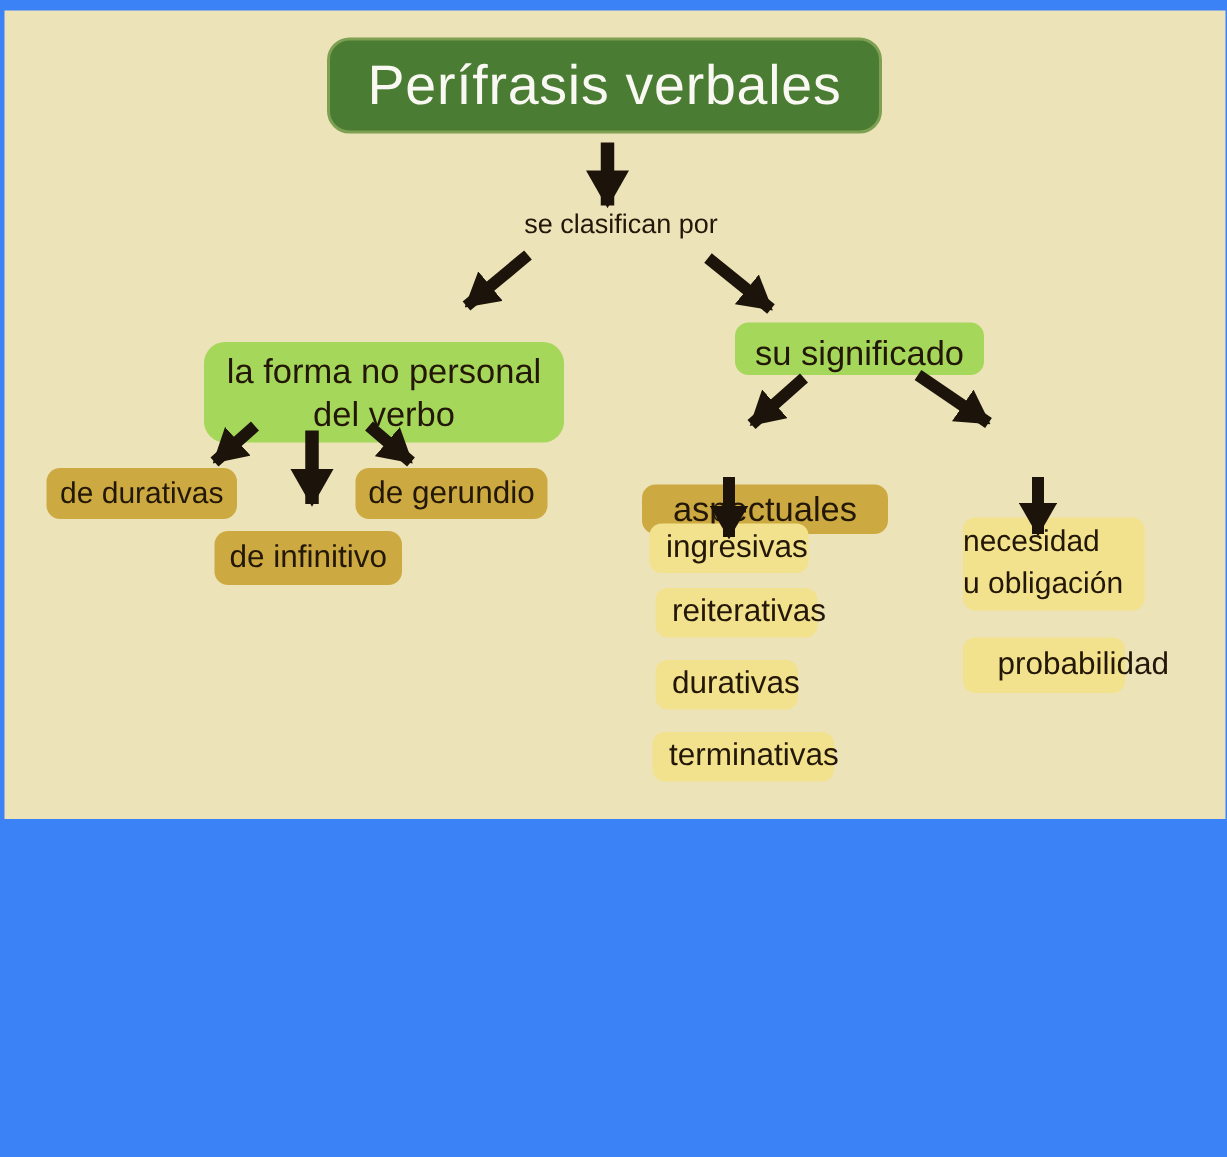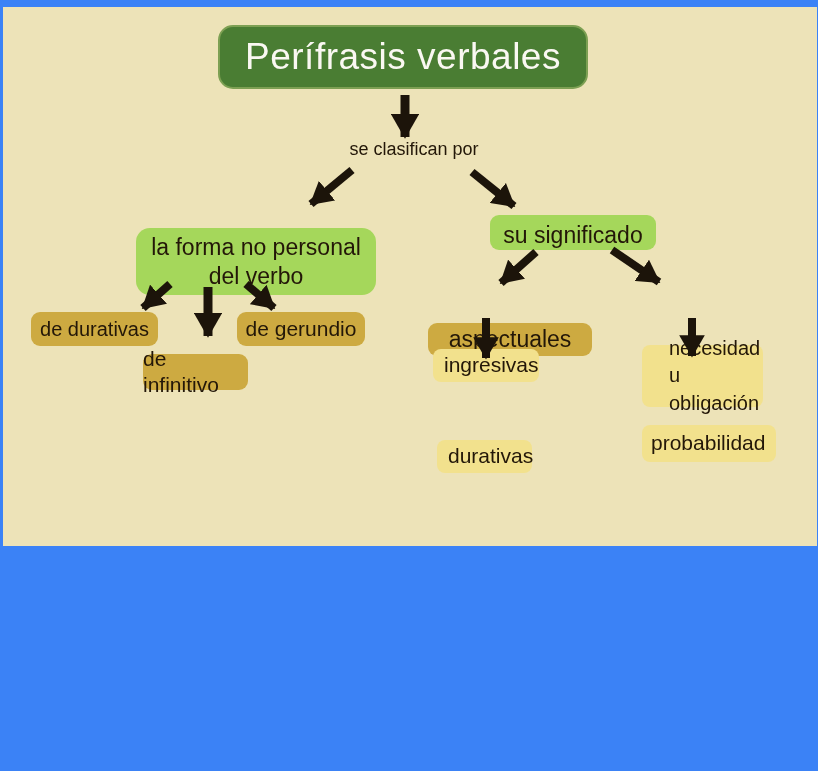--- a/index.html
+++ b/index.html
@@ -91,45 +91,51 @@
   </div>
 
   <div class="node category" style="left:31px; top:312px; width:127px; height:34px; font-size:20px;">
     <span>de durativas</span>
   </div>
 
   <div class="node category" style="left:237px; top:312px; width:128px; height:34px; font-size:21px;">
     <span>de gerundio</span>
   </div>
 
-  <div class="node category" style="left:143px; top:354px; width:105px; height:36px; font-size:21px;">
+  <div class="node category" style="left:143px; top:354px; width:125px; height:36px; font-size:21px;">
     <span>de infinitivo</span>
   </div>
 
   <div class="node category" style="left:428px; top:282px; width:164px; height:33px;margin-top:41px;">
     <span>aspectuales</span>
   </div>
 
 
   <div class="node leaf" style="left:433px; top:349px; width:106px; height:33px;">
     <span>ingresivas</span>
   </div>
 
+  <div class="node leaf" style="left:437px; top:392px; width:108px; height:33px;">
+    <span>reiterativas</span>
+  </div>
 
   <div class="node leaf" style="left:437px; top:440px; width:95px; height:33px;text-align:center;">
     <span>durativas</span>
   </div>
 
+  <div class="node leaf" style="left:435px; top:488px; width:121px; height:33px;">
+    <span>terminativas</span>
+  </div>
 
-  <div class="node leaf multiline leftal" style="left:642px; top:345px; width:121px; height:62px; font-size:20px; padding-left:27px;">
+  <div class="node leaf multiline leftal" style="left:642px; top:345px; width:121px; height:62px; font-size:20px; padding-left:0;">
     <span class="multiline leftal">necesidad
 u obligación</span>
   </div>
 
-  <div class="node leaf" style="left:642px; top:425px; width:134px; height:37px; padding-left:9px;">
+  <div class="node leaf" style="left:642px; top:425px; width:108px; height:37px; padding-left:23px;">
     <span>probabilidad</span>
   </div>
 
   <svg class="arrows" width="818" height="546" viewBox="0 0 818 546">
     <defs>
       <marker id="ah" viewBox="0 0 2.8 3.2" markerWidth="2.8" markerHeight="3.2" refX="2.6" refY="1.6" orient="auto" markerUnits="strokeWidth">
         <path d="M0 0 L2.8 1.6 L0 3.2 Z" fill="#1c140a"></path>
       </marker>
     </defs>
     <g stroke="#1c140a" stroke-width="8" fill="none">

